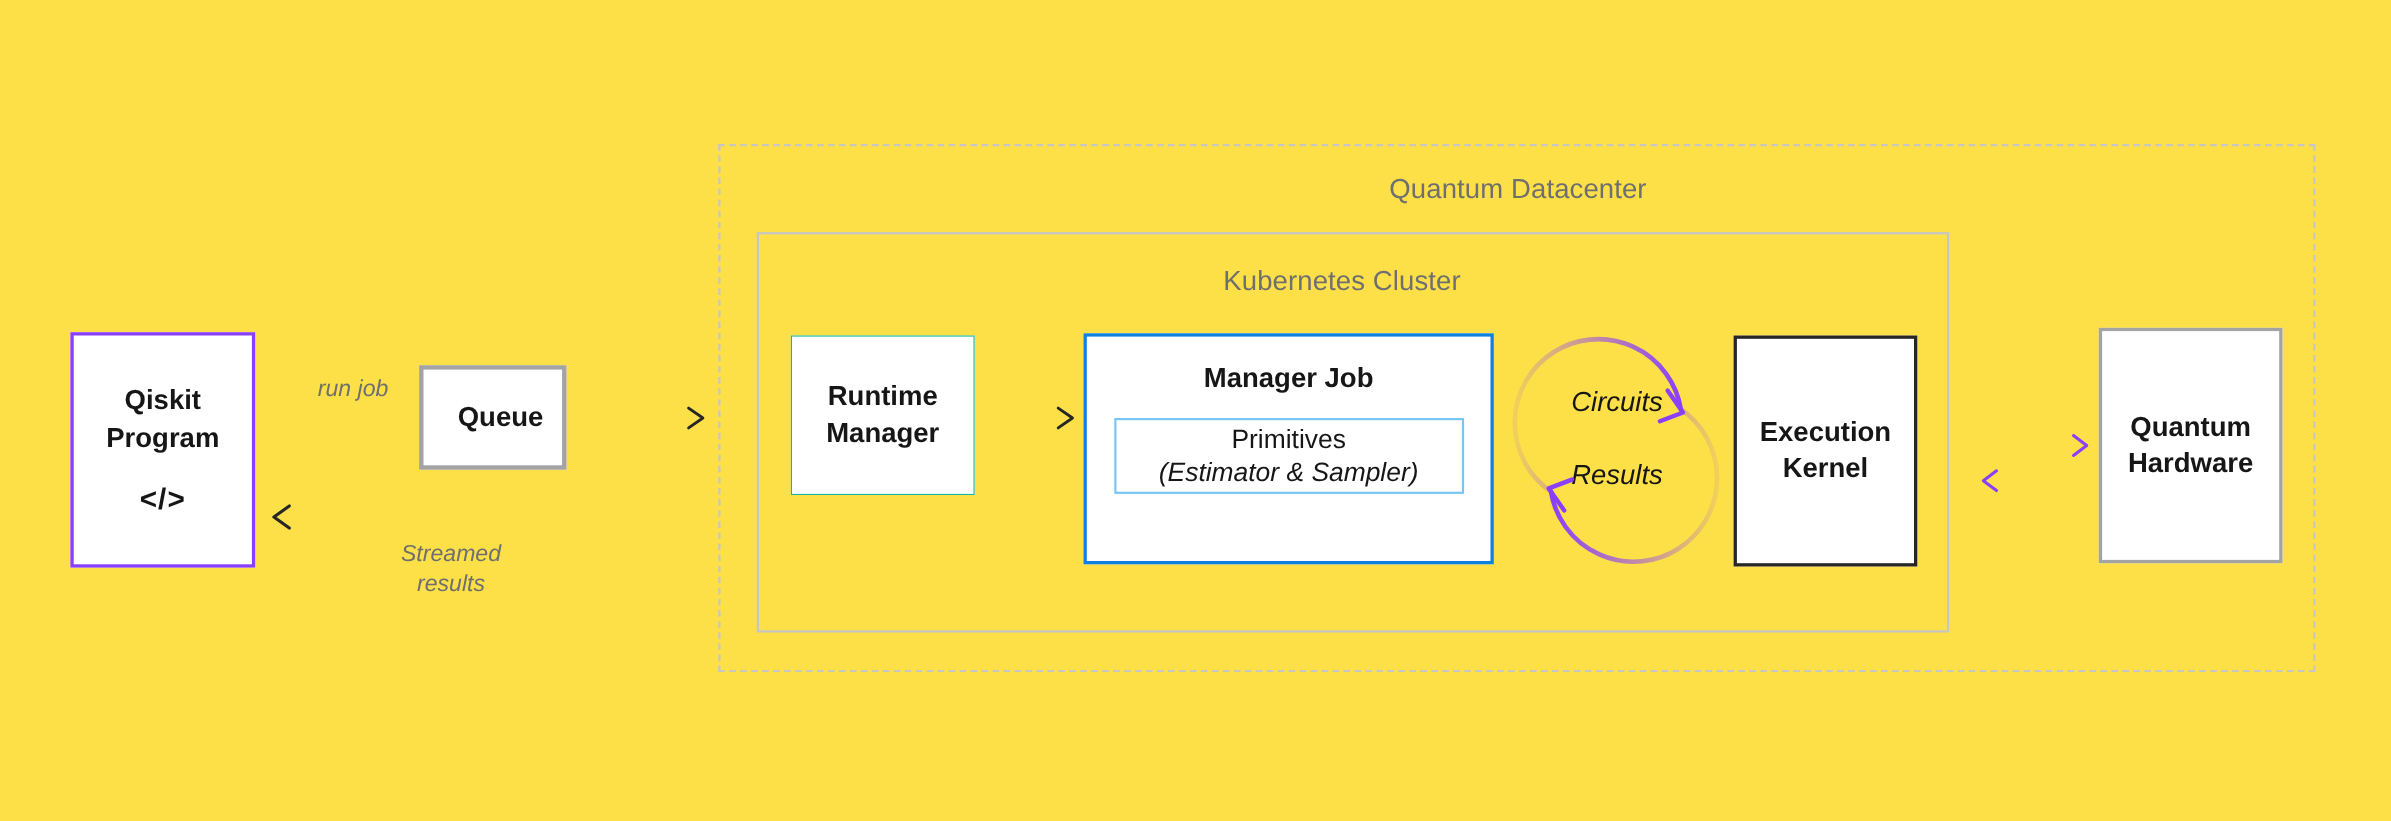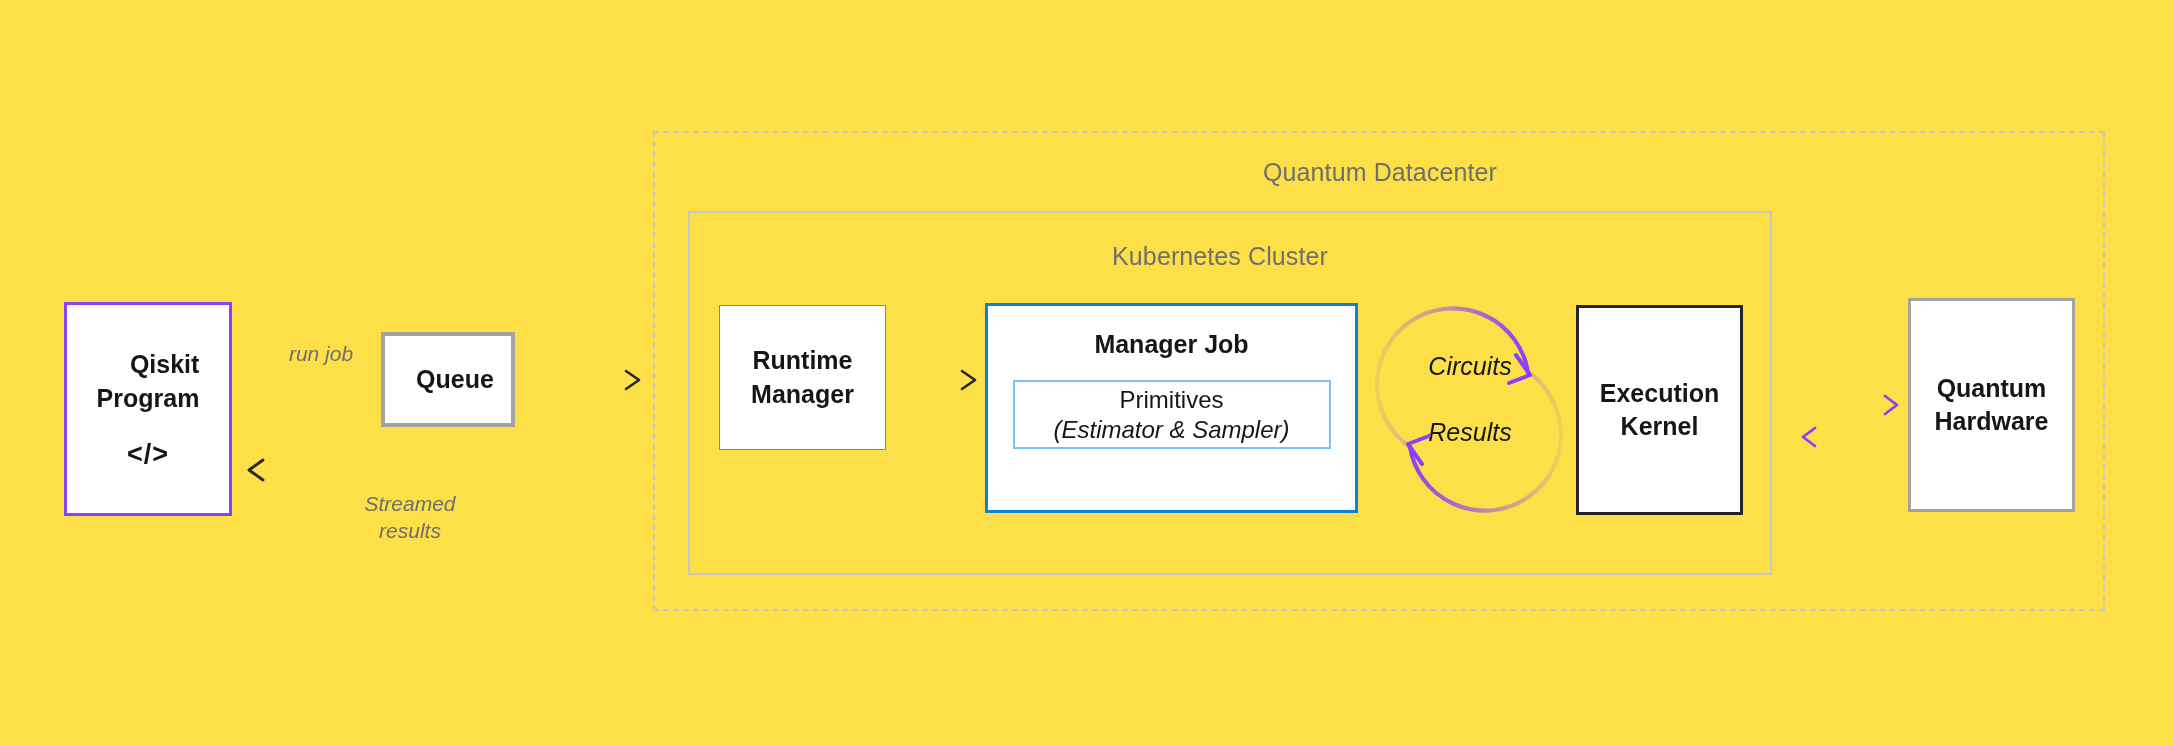--- a/index.html
+++ b/index.html
@@ -79,21 +79,21 @@
 
   
   .qiskit-program {
     left: 64px;
     top: 302px;
     width: 168px;
     height: 214px;
     border: 3px solid #8a3ffc;
     justify-content: center;
   }
-  .qiskit-program .node-title { margin-bottom: 24px; text-align: right; }
+  .qiskit-program .node-title { margin-bottom: 24px; }
   .code-glyph {
     font-family: "Liberation Sans", "DejaVu Sans", sans-serif;
     font-size: 27px;
     font-weight: 600;
     color: #161616;
     letter-spacing: 1px;
   }
 
   
   .queue {

